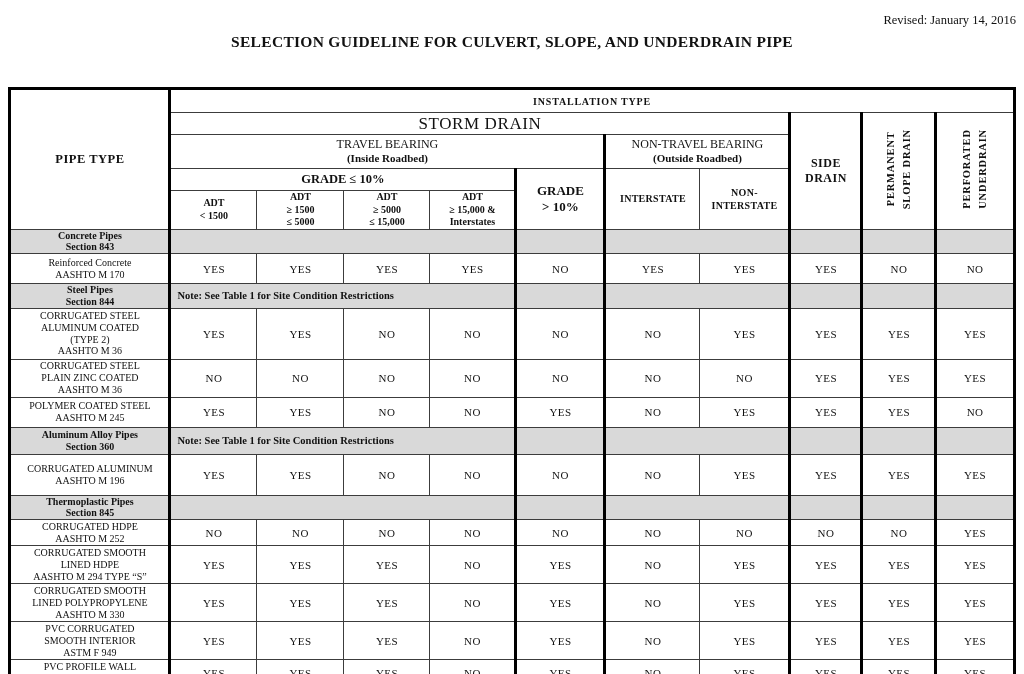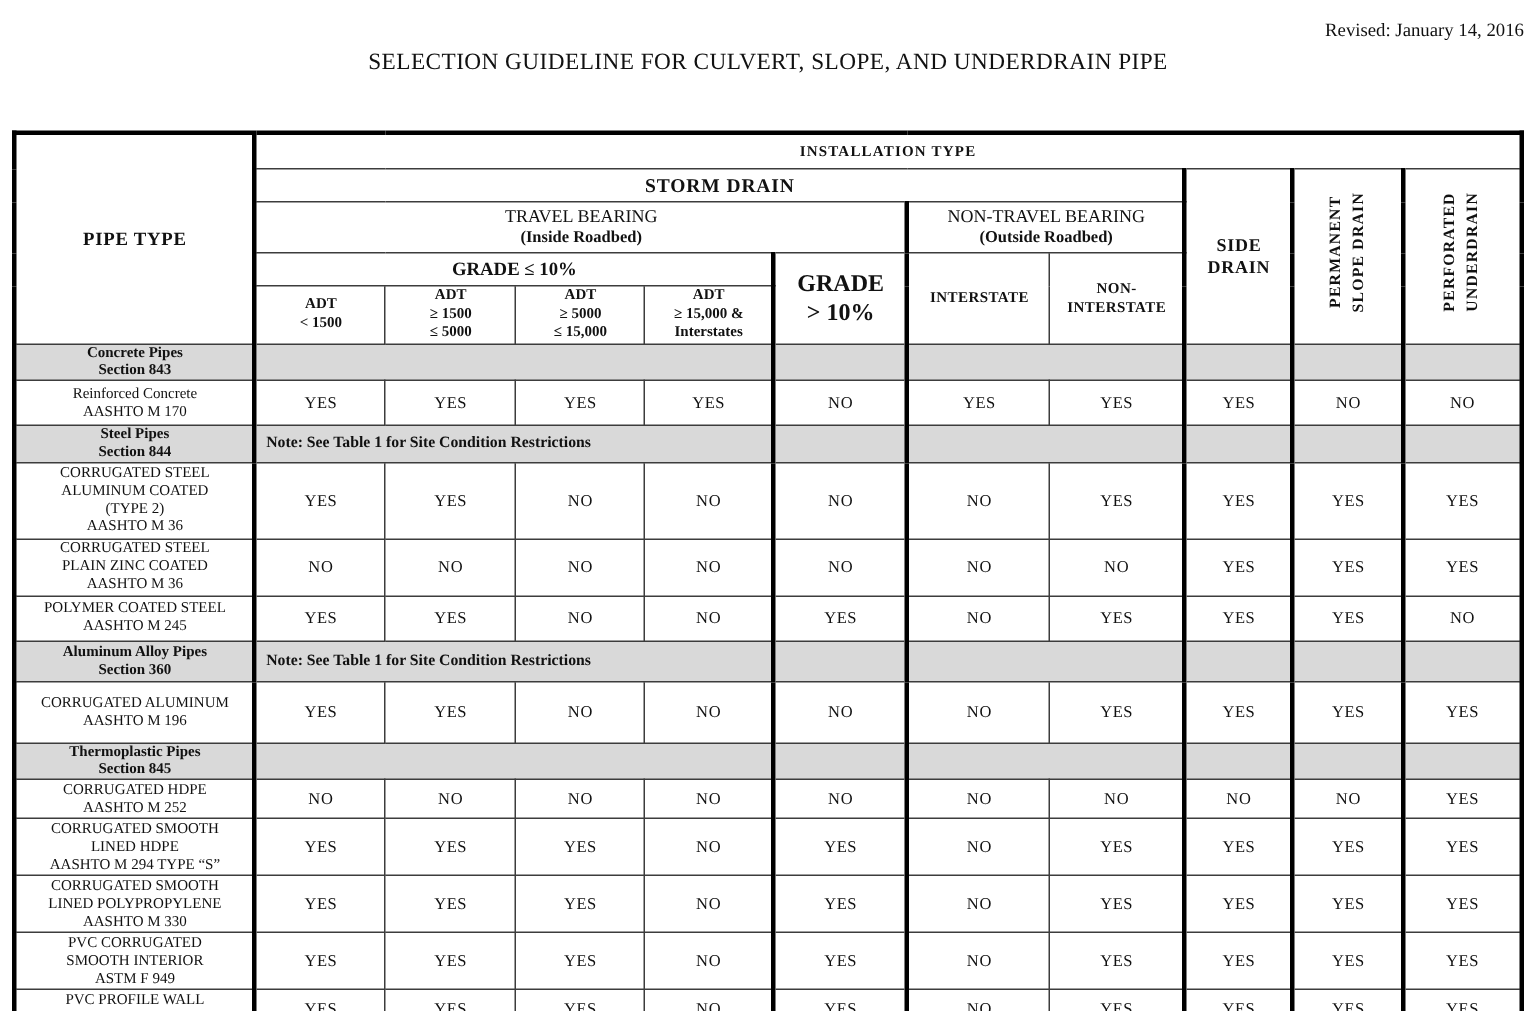--- a/index.html
+++ b/index.html
@@ -1,32 +1,32 @@
 <!DOCTYPE html>
 <html><head>
 <meta charset="utf-8">
 <style>
   html,body{margin:0;padding:0;background:#fff;}
   body{width:1024px;height:674px;position:relative;overflow:hidden;
        font-family:"Liberation Serif","DejaVu Serif",serif;color:#111;}
   .revised{position:absolute;top:13px;right:8px;font-size:12.5px;}
-  .title{text-align:center;margin:33px 0 0 0;font-size:15.5px;font-weight:normal;letter-spacing:.3px;}
+  .title{text-align:center;margin:33px 0 0 0;font-size:15.5px;font-weight:bold;letter-spacing:.3px;}
   table{border-collapse:collapse;table-layout:fixed;width:1004px;margin:36px auto 0 auto;
         border:3px solid #000;}
   td{border:1px solid #3c3c3c;text-align:center;vertical-align:middle;padding:0 2px;overflow:hidden;}
   .thickL{border-left:3px solid #000;}
   .thickR{border-right:3px solid #000;}
   .gray td{background:#d9d9d9;}
   .pre{white-space:pre-line;}
   .h-install{font-weight:bold;font-size:10px;letter-spacing:.8px;}
-  .h-storm{font-weight:bold;font-size:13px;letter-spacing:.6px;}
+  .h-storm{font-weight:normal;font-size:17px;letter-spacing:.6px;}
   .h-bear .l1{font-weight:normal;font-size:12px;display:block;line-height:1.15;}
   .h-bear .l2{font-weight:bold;font-size:11px;display:block;line-height:1.15;}
   .h-grade{font-weight:bold;font-size:12.5px;}
-  .h-grade2{font-weight:bold;font-size:16px;line-height:1.2;}
+  .h-grade2{font-weight:bold;font-size:13px;line-height:1.2;}
   .h-adt{font-weight:bold;font-size:10px;line-height:1.25;}
   .h-int{font-weight:bold;font-size:10px;line-height:1.3;letter-spacing:.3px;}
   .h-side{font-weight:bold;font-size:12px;line-height:1.25;letter-spacing:.5px;}
   .h-pipetype{font-weight:bold;font-size:12.5px;letter-spacing:.5px;}
   .vtext{writing-mode:vertical-rl;transform:rotate(180deg);white-space:pre-line;
          font-weight:bold;font-size:10.5px;letter-spacing:.8px;line-height:1.5;display:inline-block;}
   .pipe{font-size:10px;line-height:1.18;text-align:center;}
   .sec{font-weight:bold;}
   .note{text-align:left;padding-left:6px;font-weight:bold;font-size:10.5px;}
   .val{font-size:11px;letter-spacing:.4px;}

